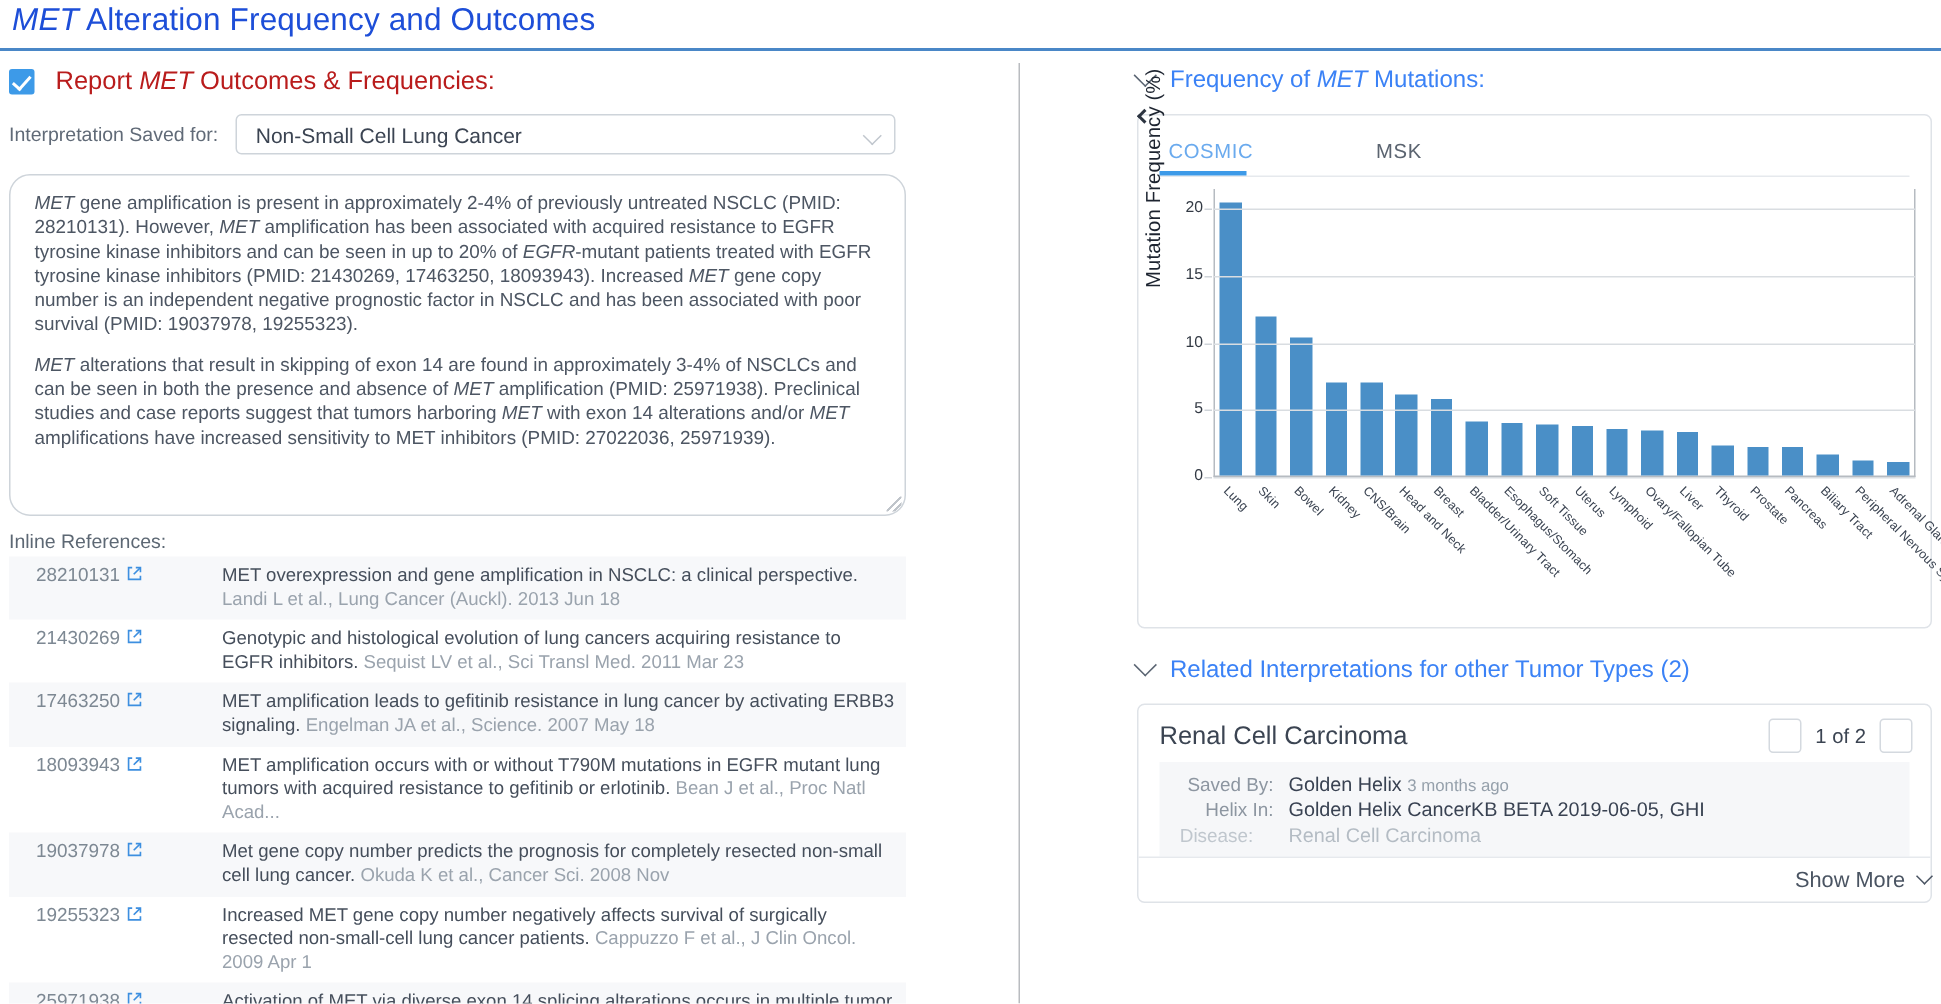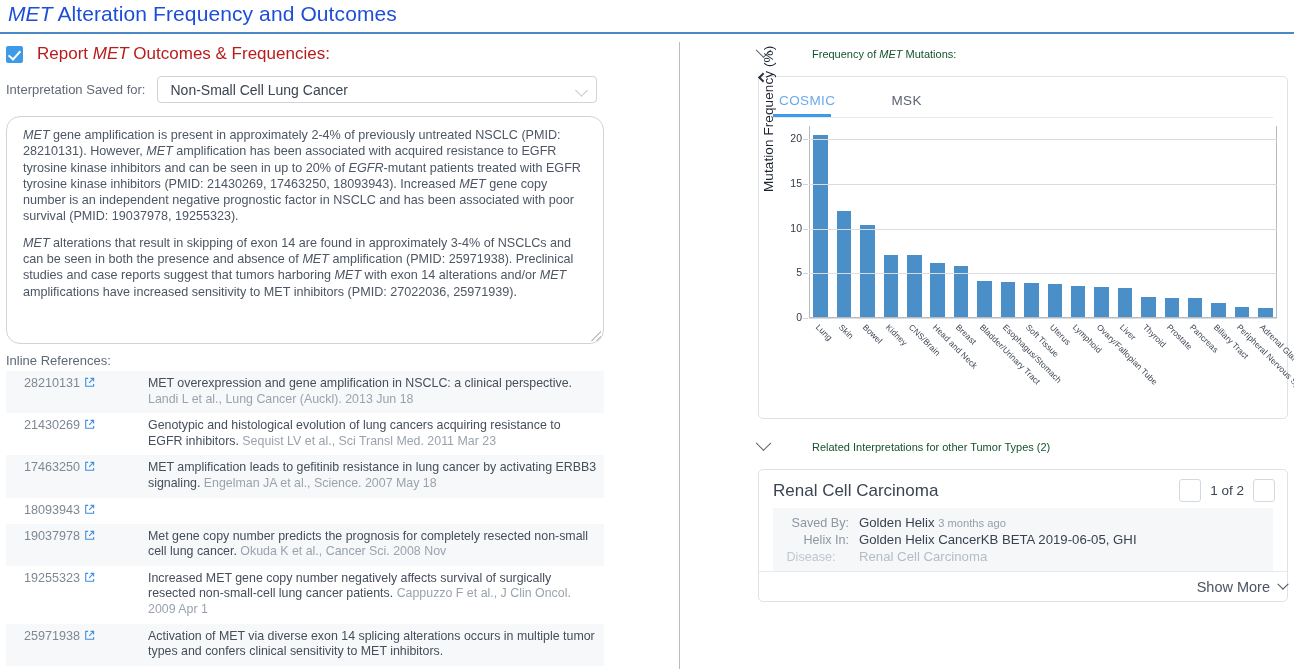--- a/index.html
+++ b/index.html
@@ -94,30 +94,30 @@
 
   
   .right { position: absolute; left: 758px; top: 40px; width: 530px; }
 
   .sec-head { display: flex; align-items: center; height: 28px; cursor: pointer; }
   .chev-head {
     width: 11px; height: 11px; margin-right: 11px; flex: 0 0 auto;
     border-right: 1.7px solid #5a6472; border-bottom: 1.7px solid #5a6472;
     transform: rotate(45deg) translate(-3px,-3px);
   }
-  .sec-title { font-size: 11px; color: #14532d; white-space: nowrap; margin-left: 32px; }
+  .sec-title { font-size: 16px; color: #3b82f6; white-space: nowrap; }
   .sec-title .gene { font-style: italic; }
 
   .card {
     margin-top: 8px; border: 1px solid #dfe3e8; border-radius: 5px;
     background: #fff;
   }
 
   
-  .tabs { display: flex; padding: 12px 0 0 14px; position: relative; }
+  .tabs { display: flex; padding: 12px 0 0 14px; position: relative; gap: 26px; }
   .tab {
     font-size: 13.5px; color: #5b6470; padding: 4px 6px 9px 6px;
     margin-right: 44px; cursor: pointer; letter-spacing: .4px;
   }
   .tab.active { color: #6aaaee; }
   .tab-underline { position: absolute; left: 14px; bottom: 0; width: 58px; height: 3px; background: #3d9ae8; }
   .tab-rule { height: 1px; background: #e6e9ed; margin: 0 14px; }
 
   
   .chart-wrap { position: relative; height: 300px; padding: 10px 12px 0 10px; }
@@ -250,20 +250,21 @@
                 <path d="M14 2L7.5 8.5"></path>
               </svg></span></div>
           <div class="ref-desc">MET amplification leads to gefitinib resistance in lung cancer by activating ERBB3 signaling. <span class="ref-cite">Engelman JA et al., Science. 2007 May 18</span></div>
         </div>
         <div class="ref-row">
           <div class="ref-pmid">18093943<span class="ext-ico"><svg width="11" height="11" viewBox="0 0 16 16" fill="none" stroke="#3d8fe0" stroke-width="1.6">
                 <path d="M6 2H2.5v11.5H14V10"></path>
                 <path d="M9.5 2H14v4.5"></path>
                 <path d="M14 2L7.5 8.5"></path>
               </svg></span></div>
+          <div class="ref-desc">MET amplification occurs with or without T790M mutations in EGFR mutant lung tumors with acquired resistance to gefitinib or erlotinib. <span class="ref-cite">Bean J et al., Proc Natl Acad...</span></div>
         </div>
         <div class="ref-row alt">
           <div class="ref-pmid">19037978<span class="ext-ico"><svg width="11" height="11" viewBox="0 0 16 16" fill="none" stroke="#3d8fe0" stroke-width="1.6">
                 <path d="M6 2H2.5v11.5H14V10"></path>
                 <path d="M9.5 2H14v4.5"></path>
                 <path d="M14 2L7.5 8.5"></path>
               </svg></span></div>
           <div class="ref-desc">Met gene copy number predicts the prognosis for completely resected non-small cell lung cancer. <span class="ref-cite">Okuda K et al., Cancer Sci. 2008 Nov</span></div>
         </div>
         <div class="ref-row">

